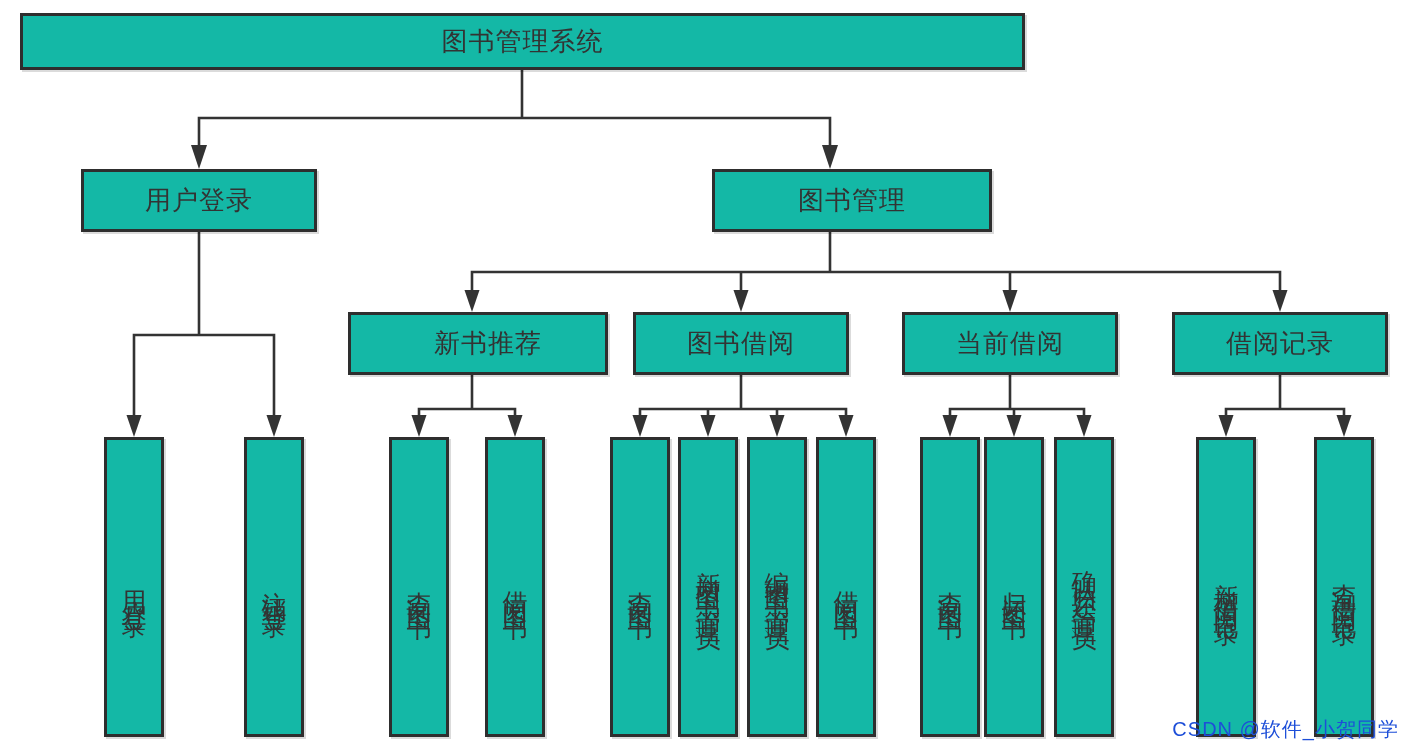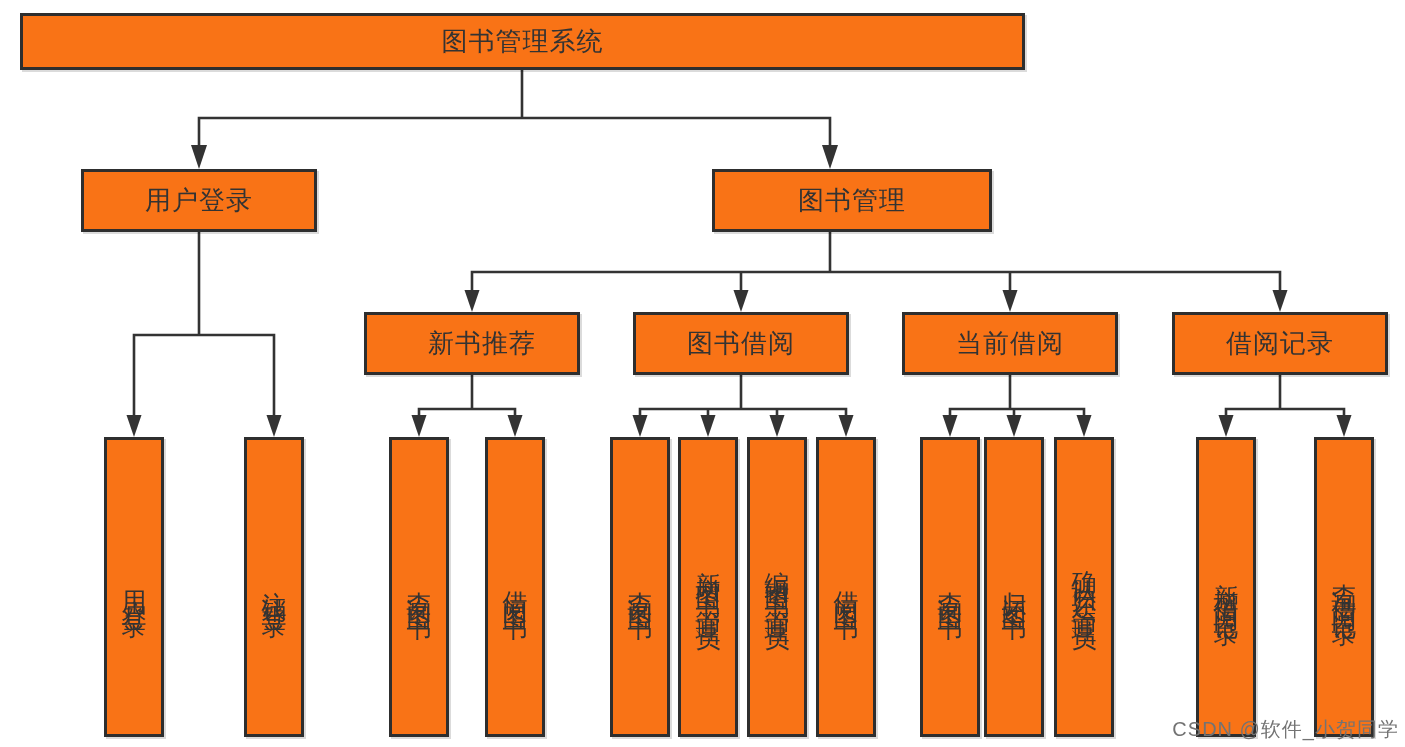--- a/index.html
+++ b/index.html
@@ -10,21 +10,21 @@
     font-family:"Liberation Sans","DejaVu Sans",sans-serif;
     color:#333333;
     overflow:hidden;
   }
   .connectors{position:absolute;left:0;top:0;width:1405px;height:747px;}
   .connectors path{stroke:#333333;stroke-width:2.6;fill:none;}
   .connectors polygon{fill:#333333;stroke:none;}
   .node{
     position:absolute;
     box-sizing:border-box;
-    background:#f97316;
+    background:#14b8a6;
     border:3px solid #2e2e2e;
     box-shadow:2px 2px 0 rgba(0,0,0,0.14);
     display:flex;align-items:center;justify-content:center;
   }
   .hlabel{
     font-size:26px;
     letter-spacing:1px;
     white-space:nowrap;
     color:#333333;
   }
@@ -34,21 +34,21 @@
     font-size:25px;
     letter-spacing:8px;
     line-height:1;
     color:#333333;
   }
   .watermark{
     position:absolute;
     right:6px;bottom:4px;
     font-size:20px;
     letter-spacing:1px;
-    color:#737373;
+    color:#1d4ed8;
     z-index:5;
     white-space:nowrap;
   }
 </style>
 </head>
 <body>
 
 <div class="stage">
 
   <svg class="connectors" viewBox="0 0 1405 747" xmlns="http://www.w3.org/2000/svg">
@@ -91,21 +91,21 @@
     <span class="hlabel">图书管理系统</span>
   </div>
 
   <div class="node" style="left:81px;top:169px;width:236px;height:63px;">
     <span class="hlabel">用户登录</span>
   </div>
   <div class="node" style="left:712px;top:169px;width:280px;height:63px;">
     <span class="hlabel">图书管理</span>
   </div>
 
-  <div class="node" style="left:364px;top:312px;width:216px;height:63px;padding-left:20px;">
+  <div class="node" style="left:348px;top:312px;width:260px;height:63px;padding-left:20px;">
     <span class="hlabel">新书推荐</span>
   </div>
   <div class="node" style="left:902px;top:312px;width:216px;height:63px;">
     <span class="hlabel">当前借阅</span>
   </div>
   <div class="node" style="left:633px;top:312px;width:216px;height:63px;">
     <span class="hlabel">图书借阅</span>
   </div>
   <div class="node" style="left:1172px;top:312px;width:216px;height:63px;">
     <span class="hlabel">借阅记录</span>

